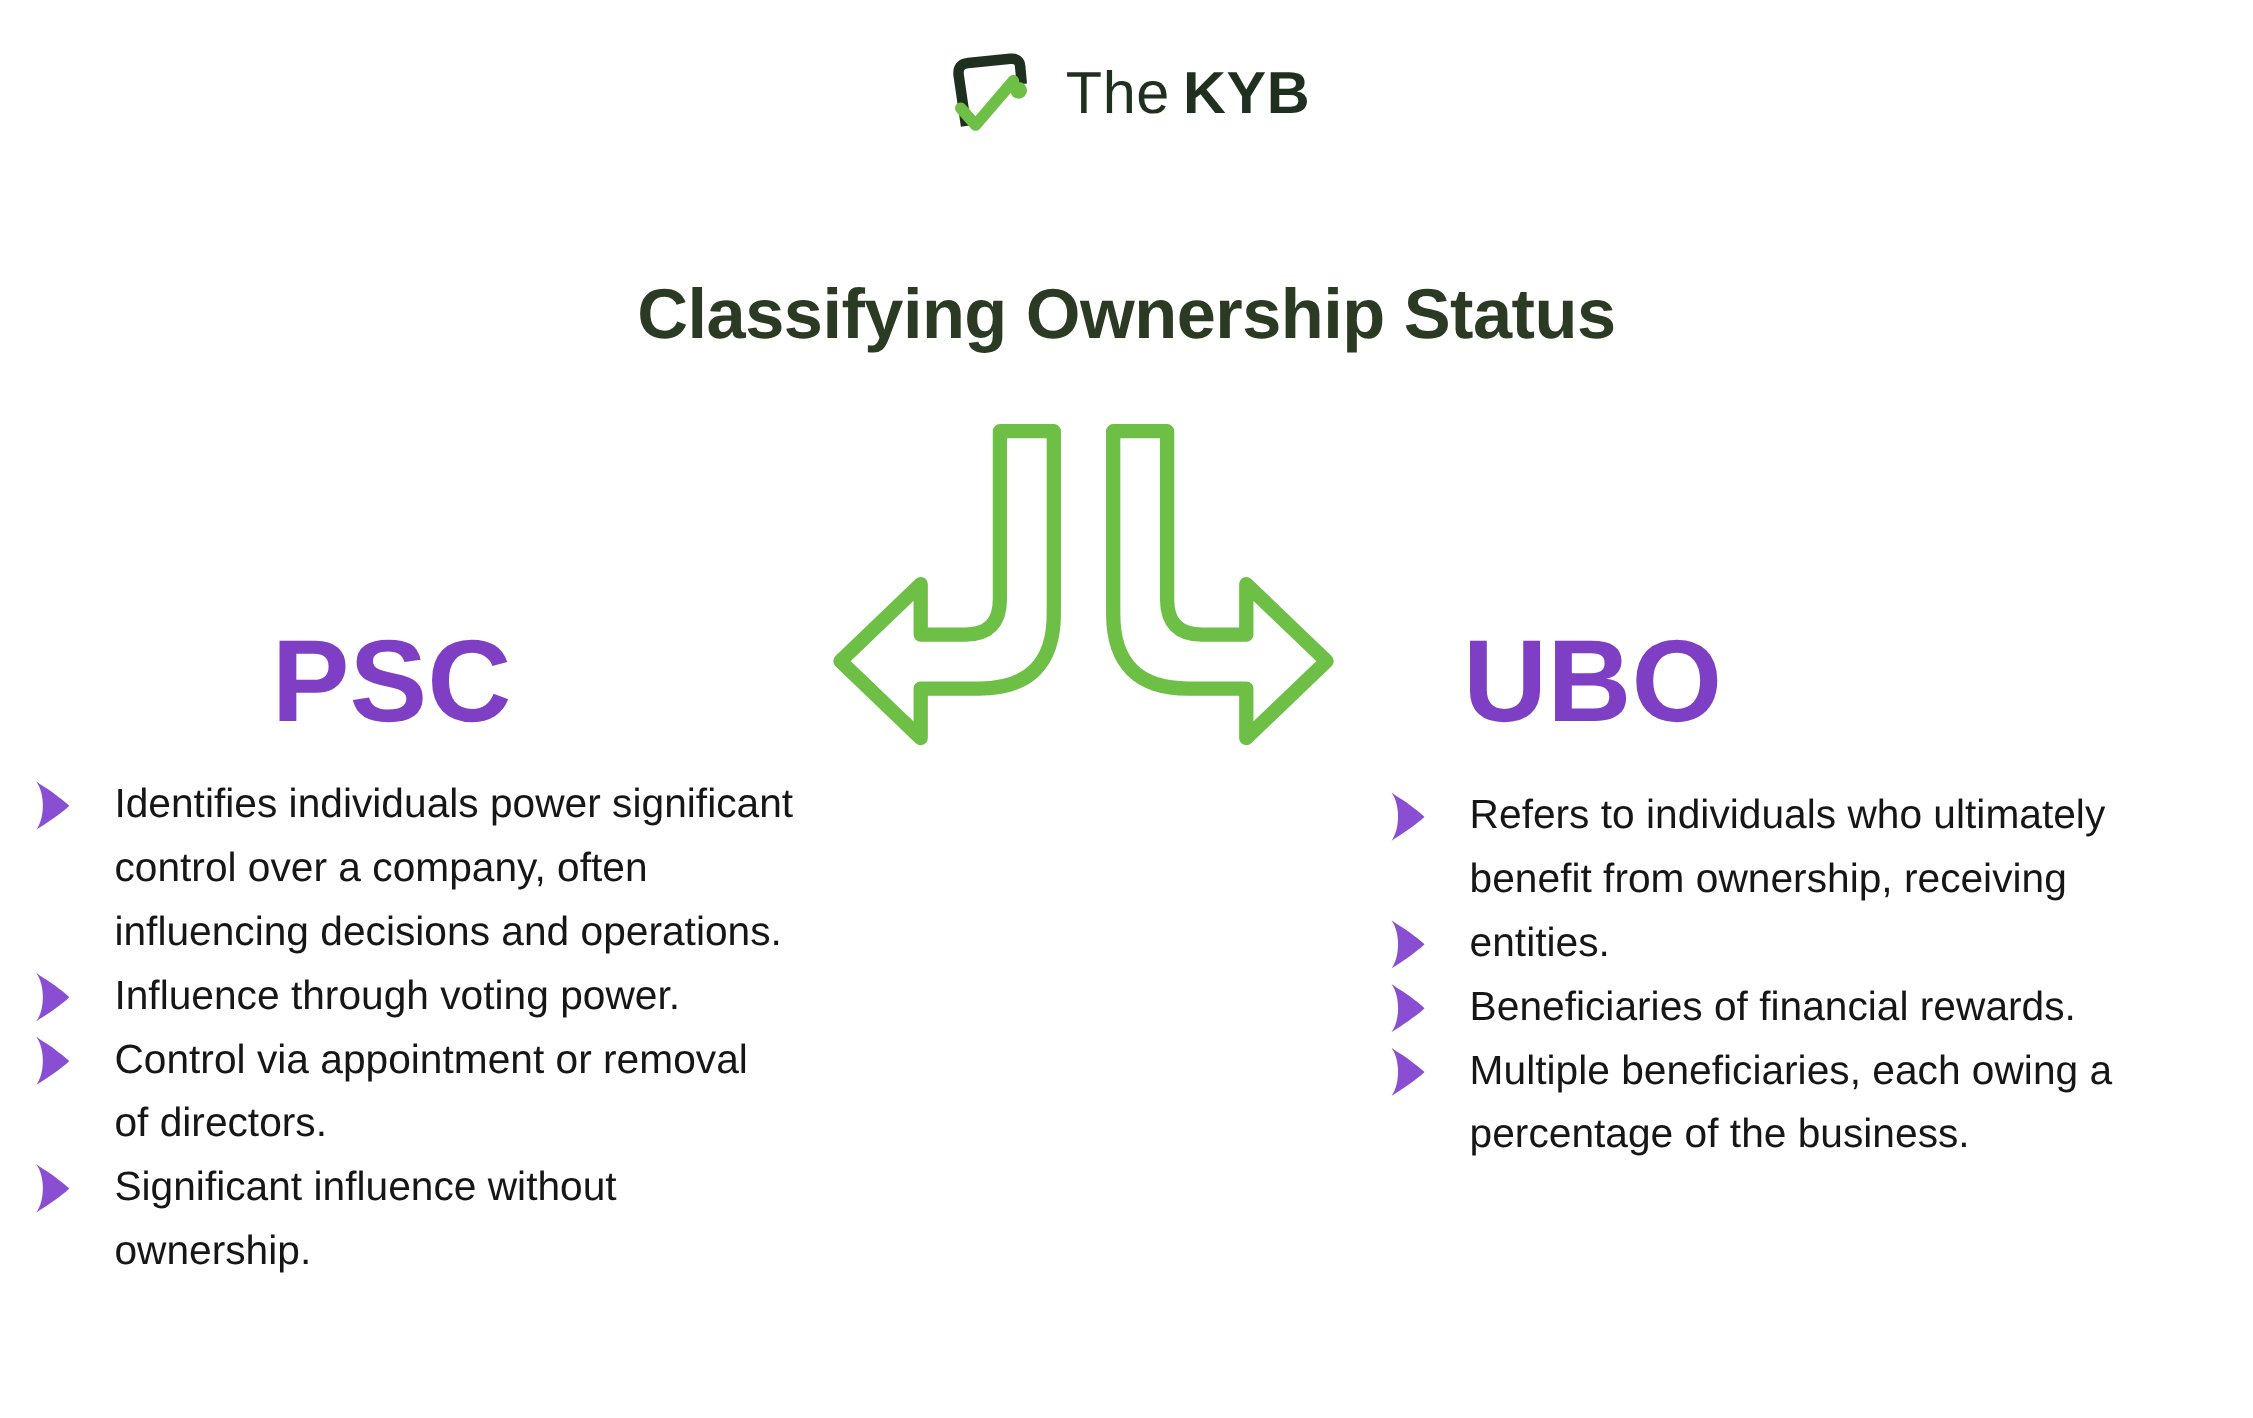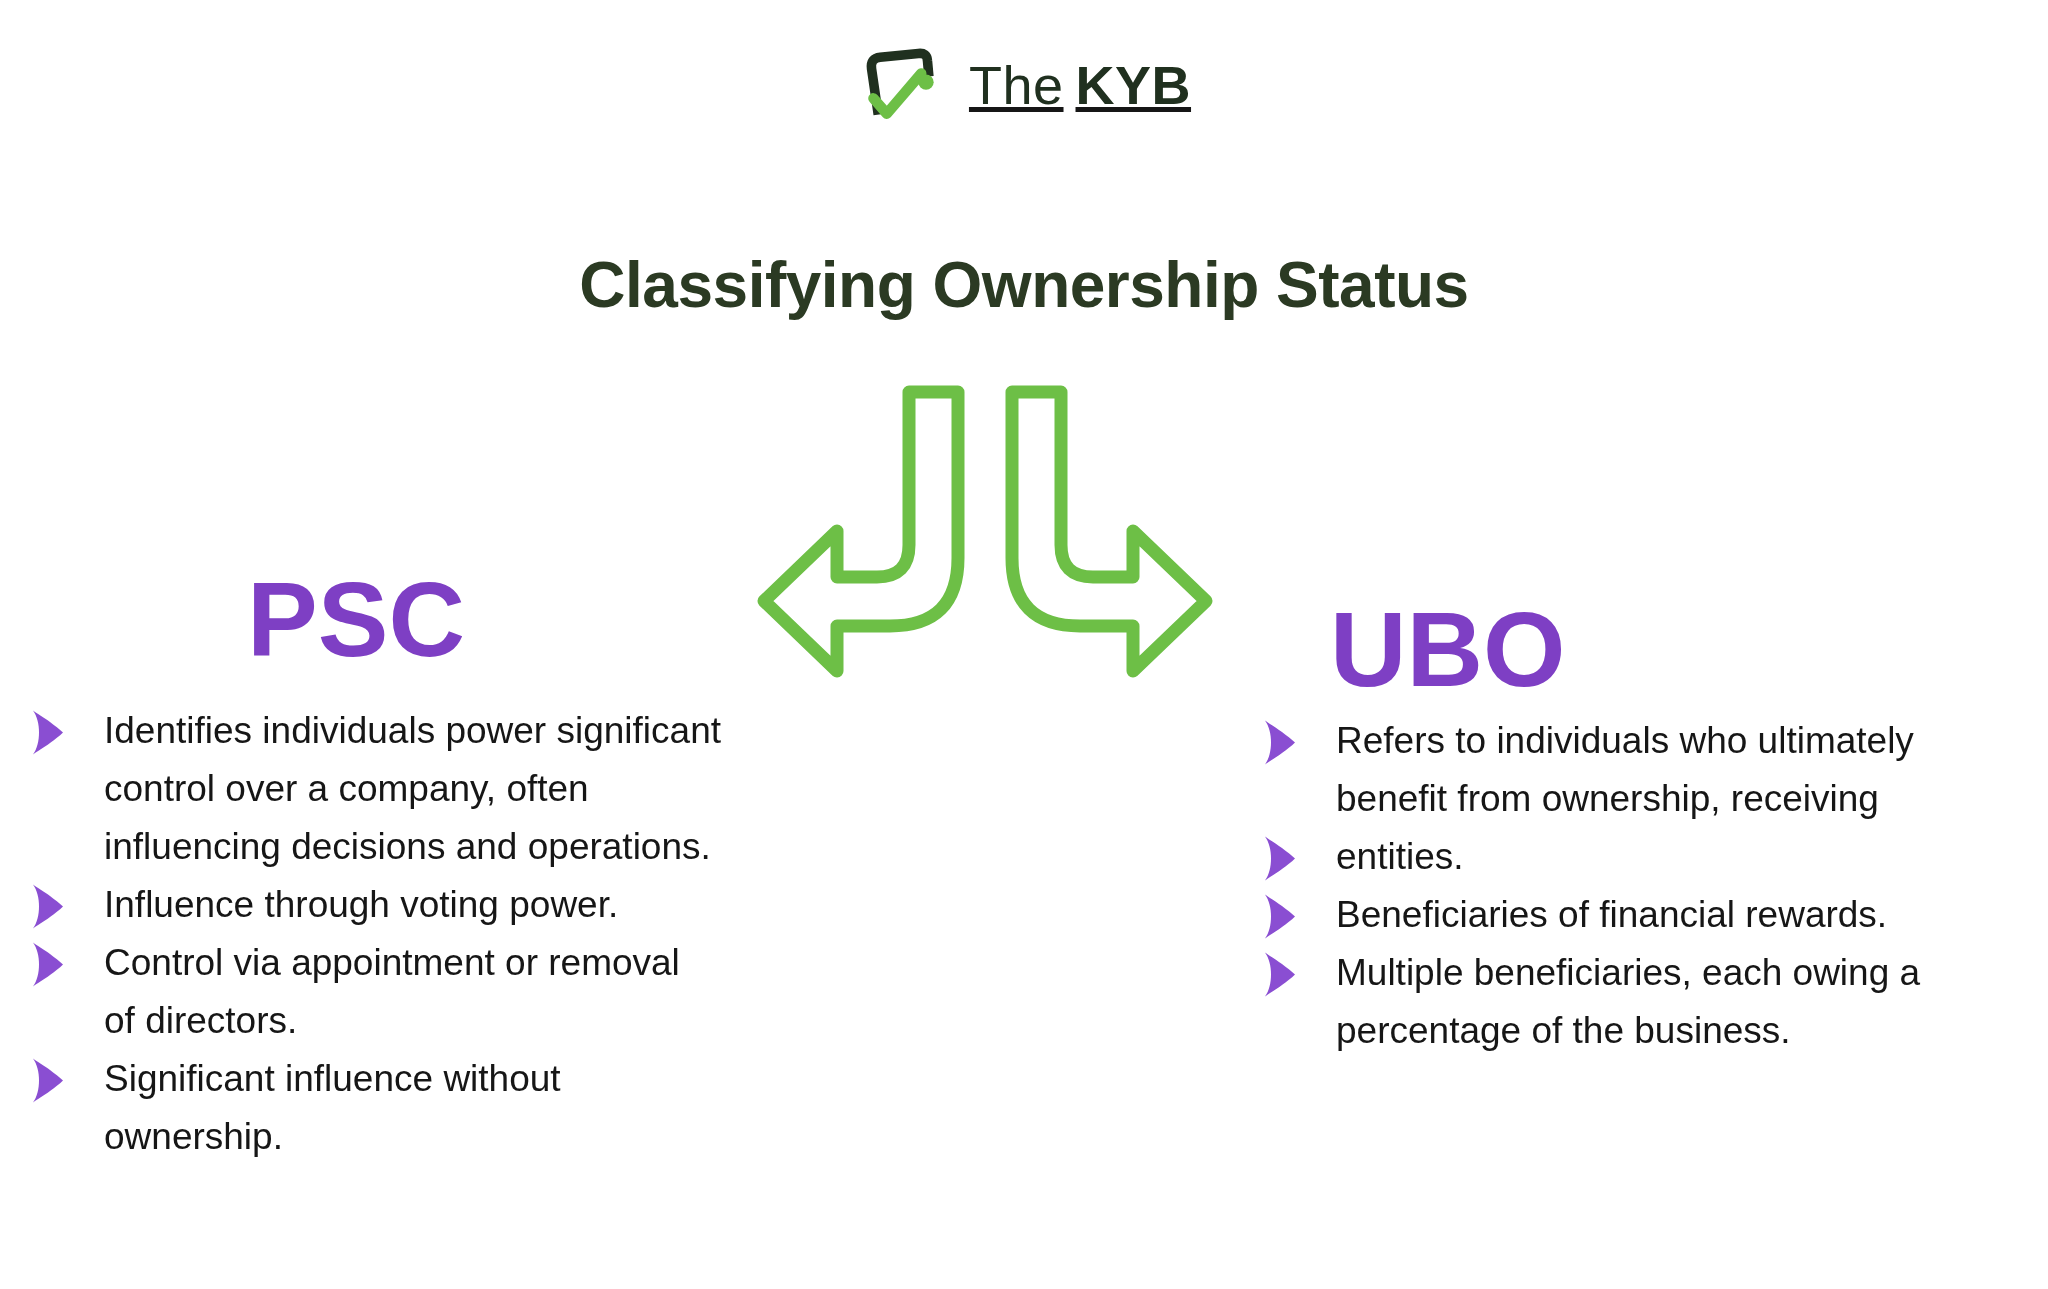--- a/index.html
+++ b/index.html
@@ -8,39 +8,39 @@
     --purple-bullet:#8a4ed2;
     --title-color:#2b3a23;
     --text-color:#161616;
     --logo-dark:#20301f;
     --bg:#ffffff;
   }
   *{margin:0;padding:0;box-sizing:border-box;}
   html,body{width:2048px;height:1289px;background:var(--bg);overflow:hidden;}
   body{font-family:"Liberation Sans",sans-serif;color:var(--text-color);position:relative;}
 
-  .logo{position:absolute;top:42px;left:0;width:100%;display:flex;justify-content:center;align-items:center;gap:16px;text-decoration:underline;}
+  .logo{position:absolute;top:42px;left:0;width:100%;display:flex;justify-content:center;align-items:center;gap:16px;}
   .logo-icon{width:96px;height:86px;display:block;}
   .logo-box{fill:none;stroke:var(--logo-dark);stroke-width:10;stroke-linejoin:round;}
   .logo-check{fill:none;stroke:var(--green);stroke-width:11;stroke-linecap:round;stroke-linejoin:round;}
   .logo-dot{fill:var(--green);}
   .logo-text{font-size:54px;color:var(--logo-dark);letter-spacing:0.5px;display:flex;align-items:baseline;gap:12px;}
   .logo-the{font-weight:400;}
   .logo-kyb{font-weight:800;}
 
   .title{position:absolute;top:248px;left:0;width:100%;text-align:center;
          font-size:64px;font-weight:700;letter-spacing:-0.5px;color:var(--title-color);}
 
   .split-arrows{position:absolute;left:750px;top:382px;width:470px;height:300px;}
   .arrow-path{fill:#ffffff;stroke:var(--green);stroke-width:13;stroke-linejoin:round;}
 
   .heading{position:absolute;top:566px;font-size:106px;line-height:106px;font-weight:800;
            color:var(--purple-heading);letter-spacing:0px;}
   .psc{left:0;width:712px;text-align:center;}
-  .ubo{left:1330px;margin-top:30px;}
+  .ubo{left:1330px;}
 
   .list{position:absolute;top:702px;}
   .list-left{left:30px;width:730px;}
   .list-right{left:1262px;width:770px;margin-top:10px;}
   .bullet-item{display:flex;align-items:flex-start;}
   .chevron{width:34px;height:45px;flex:0 0 34px;margin-top:8px;margin-right:40px;}
   .chevron path{fill:var(--purple-bullet);}
   .bullet-line{font-size:37px;line-height:58px;color:var(--text-color);white-space:nowrap;}
 </style>
 </head>

